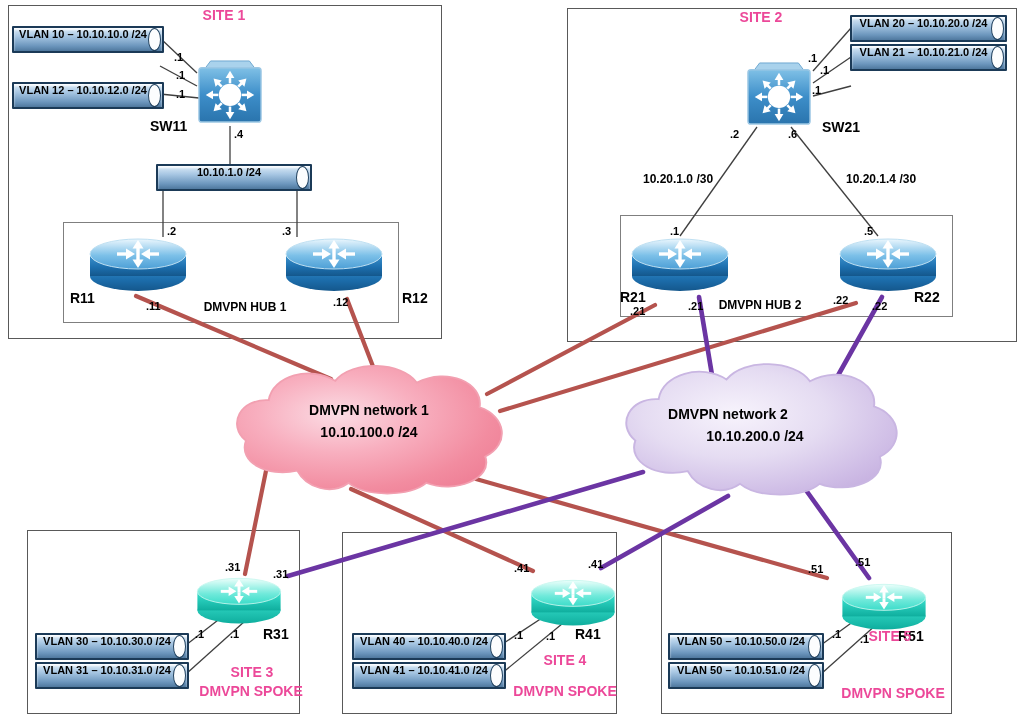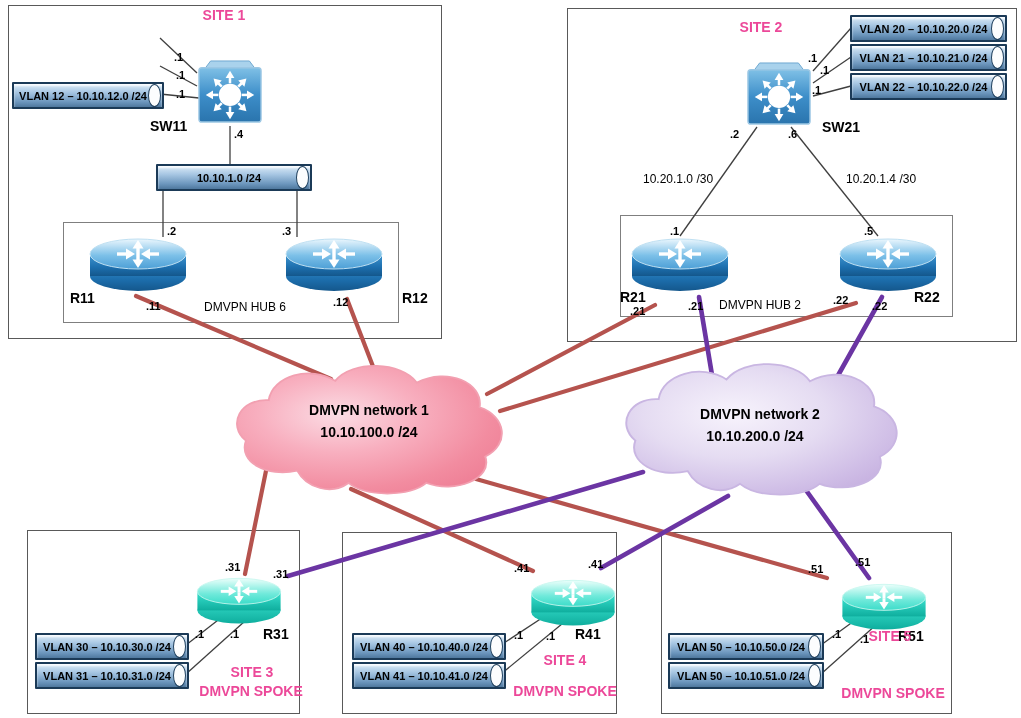--- a/index.html
+++ b/index.html
@@ -5,27 +5,27 @@
   html,body{margin:0;padding:0;background:#fff}
   #stage{position:relative;width:1021px;height:718px;background:#fff;
          font-family:"Liberation Sans",sans-serif;overflow:hidden}
   .box{position:absolute;border:1px solid #595959;background:#fff;z-index:1}
   .box.hub{border-color:#7f7f7f}
   #wires{position:absolute;left:0;top:0;z-index:2;pointer-events:none}
   .node{position:absolute;z-index:3}
   .pipe{position:absolute;height:23px;border:2px solid #1b3a57;border-radius:1px;
         background:linear-gradient(180deg,#dcebf7 0%,#a9c8e4 35%,#6c96bd 78%,#4f789e 100%);
         box-shadow:inset 0 2px 2px rgba(255,255,255,.85);
-        display:flex;align-items:center;justify-content:center;z-index:3}
+        display:flex;align-items:flex-start;justify-content:center;z-index:3}
   .pipe::after{content:"";position:absolute;right:1px;top:0;bottom:0;width:13px;
         background:#fcfdfe;border:1.5px solid #22425f;border-radius:50%;box-sizing:border-box}
   .pipe span{font-size:11px;font-weight:bold;color:#000;white-space:nowrap;padding-right:10px}
   .lbl{position:absolute;font-size:11px;font-weight:bold;color:#000;white-space:nowrap;z-index:4}
   .name{position:absolute;font-size:14px;font-weight:bold;color:#000;white-space:nowrap;z-index:4}
-  .sub{position:absolute;font-size:12px;font-weight:normal;color:#000;white-space:nowrap;z-index:4}
+  .sub{position:absolute;font-size:12px;font-weight:bold;color:#000;white-space:nowrap;z-index:4}
   .title{position:absolute;font-size:14px;font-weight:bold;color:#ec4899;text-align:center;z-index:4}
   .ctr{transform:translateX(-50%)}
   .cloudtxt{position:absolute;font-size:14px;font-weight:bold;color:#000;white-space:nowrap;z-index:4;transform:translateX(-50%)}
 </style>
 </head>
 <body>
 
 <div id="stage">
 
   <div class="box" style="left:8px;top:5px;width:432px;height:332px"></div>
@@ -189,20 +189,23 @@
 
     <g transform="translate(225,358) scale(0.95,0.88)">
       <use href="#cloud-shape" fill="url(#gPink)" stroke="#f2a0b1" stroke-width="2"></use>
     </g>
     <g transform="translate(614,356) scale(0.97,0.90)">
       <use href="#cloud-shape" fill="url(#gPurp)" stroke="#c9b6e2" stroke-width="2"></use>
     </g>
   </svg>
 
   <div class="title" style="left:8px;top:7px;width:432px">SITE 1</div>
+  <div class="pipe" style="left:12px;top:26px;width:148px">
+      <span>VLAN 10 – 10.10.10.0 /24</span>
+    </div>
   <div class="pipe" style="left:12px;top:82px;width:148px">
       <span>VLAN 12 – 10.10.12.0 /24</span>
     </div>
   <div class="lbl" style="left:174px;top:51px">.1</div>
   <div class="lbl" style="left:176px;top:69px">.1</div>
   <div class="lbl" style="left:176px;top:88px">.1</div>
   <svg class="node" style="left:196px;top:60px" width="68" height="64" viewBox="0 0 70 66">
       <use href="#switch-icon"></use>
     </svg>
   <div class="name" style="left:150px;top:118px">SW11</div>
@@ -213,33 +216,30 @@
   <div class="lbl" style="left:167px;top:225px">.2</div>
   <div class="lbl" style="left:282px;top:225px">.3</div>
   <svg class="node" style="left:88px;top:234px" width="100" height="60" viewBox="0 0 100 60">
       <use href="#router-blue"></use>
     </svg>
   <svg class="node" style="left:284px;top:234px" width="100" height="60" viewBox="0 0 100 60">
       <use href="#router-blue"></use>
     </svg>
   <div class="name" style="left:70px;top:290px">R11</div>
   <div class="name" style="left:402px;top:290px">R12</div>
-  <div class="sub ctr" style="left:245px;top:300px">DMVPN HUB 6</div>
+  <div class="sub ctr" style="left:245px;top:300px">DMVPN HUB 1</div>
   <div class="lbl" style="left:146px;top:300px">.11</div>
   <div class="lbl" style="left:333px;top:296px">.12</div>
 
-  <div class="title" style="left:567px;top:19px;width:388px">SITE 2</div>
+  <div class="title" style="left:567px;top:9px;width:388px">SITE 2</div>
   <div class="pipe" style="left:850px;top:15px;width:153px">
       <span>VLAN 20 – 10.10.20.0 /24</span>
     </div>
   <div class="pipe" style="left:850px;top:44px;width:153px">
       <span>VLAN 21 – 10.10.21.0 /24</span>
-    </div>
-  <div class="pipe" style="left:850px;top:73px;width:153px">
-      <span>VLAN 22 – 10.10.22.0 /24</span>
     </div>
   <div class="lbl" style="left:808px;top:52px">.1</div>
   <div class="lbl" style="left:820px;top:64px">.1</div>
   <div class="lbl" style="left:812px;top:84px">.1</div>
   <svg class="node" style="left:745px;top:62px" width="68" height="64" viewBox="0 0 70 66">
       <use href="#switch-icon"></use>
     </svg>
   <div class="name" style="left:822px;top:119px">SW21</div>
   <div class="lbl" style="left:730px;top:128px">.2</div>
   <div class="lbl" style="left:788px;top:128px">.6</div>
@@ -256,21 +256,21 @@
   <div class="name" style="left:620px;top:289px">R21</div>
   <div class="name" style="left:914px;top:289px">R22</div>
   <div class="sub ctr" style="left:760px;top:298px">DMVPN HUB 2</div>
   <div class="lbl" style="left:630px;top:305px">.21</div>
   <div class="lbl" style="left:688px;top:300px">.21</div>
   <div class="lbl" style="left:833px;top:294px">.22</div>
   <div class="lbl" style="left:872px;top:300px">.22</div>
 
   <div class="cloudtxt" style="left:369px;top:402px">DMVPN network 1</div>
   <div class="cloudtxt" style="left:369px;top:424px">10.10.100.0 /24</div>
-  <div class="cloudtxt" style="left:760px;top:406px">DMVPN network 2</div>
+  <div class="cloudtxt" style="left:728px;top:406px">DMVPN network 2</div>
   <div class="cloudtxt" style="left:755px;top:428px">10.10.200.0 /24</div>
 
   <svg class="node" style="left:193px;top:574px" width="92" height="52" viewBox="0 0 100 60">
       <use href="#router-teal"></use>
     </svg>
   <div class="name" style="left:263px;top:626px">R31</div>
   <div class="lbl" style="left:225px;top:561px">.31</div>
   <div class="lbl" style="left:273px;top:568px">.31</div>
   <div class="pipe" style="left:35px;top:633px;width:150px">
       <span>VLAN 30 – 10.10.30.0 /24</span>

